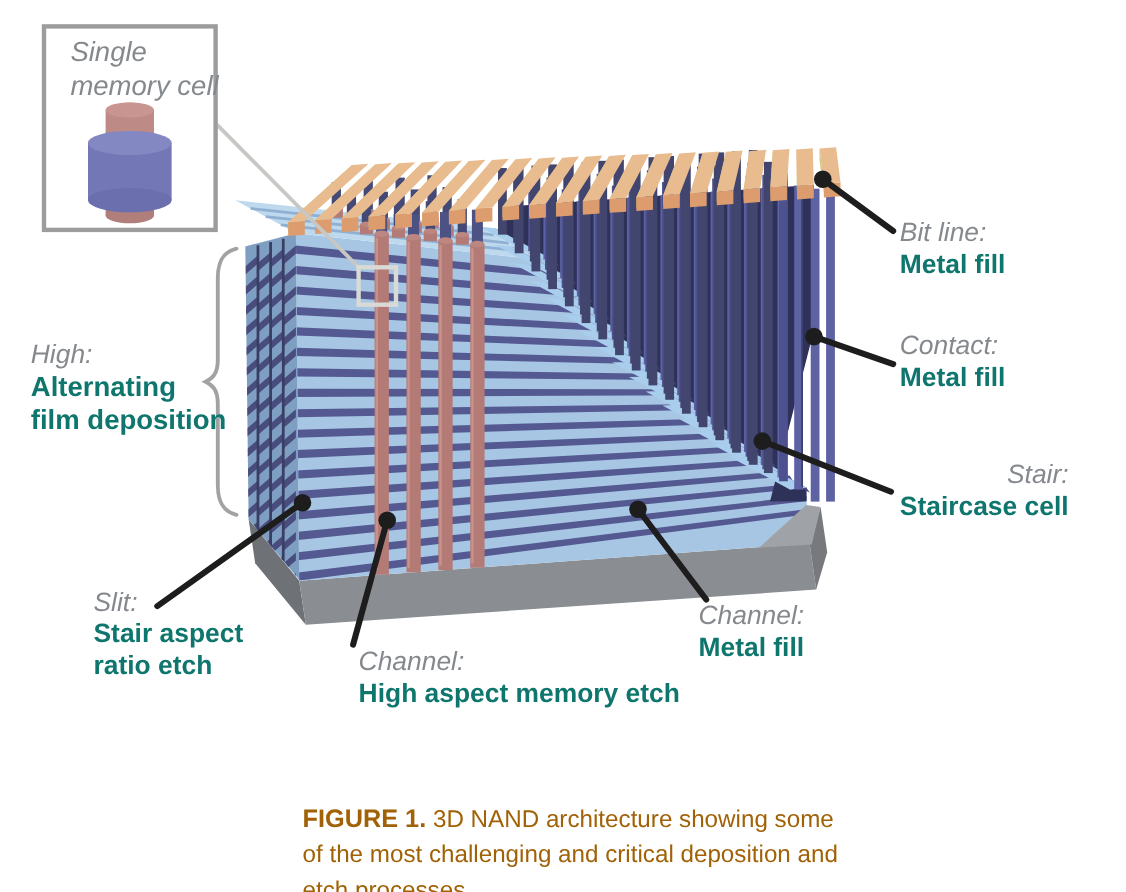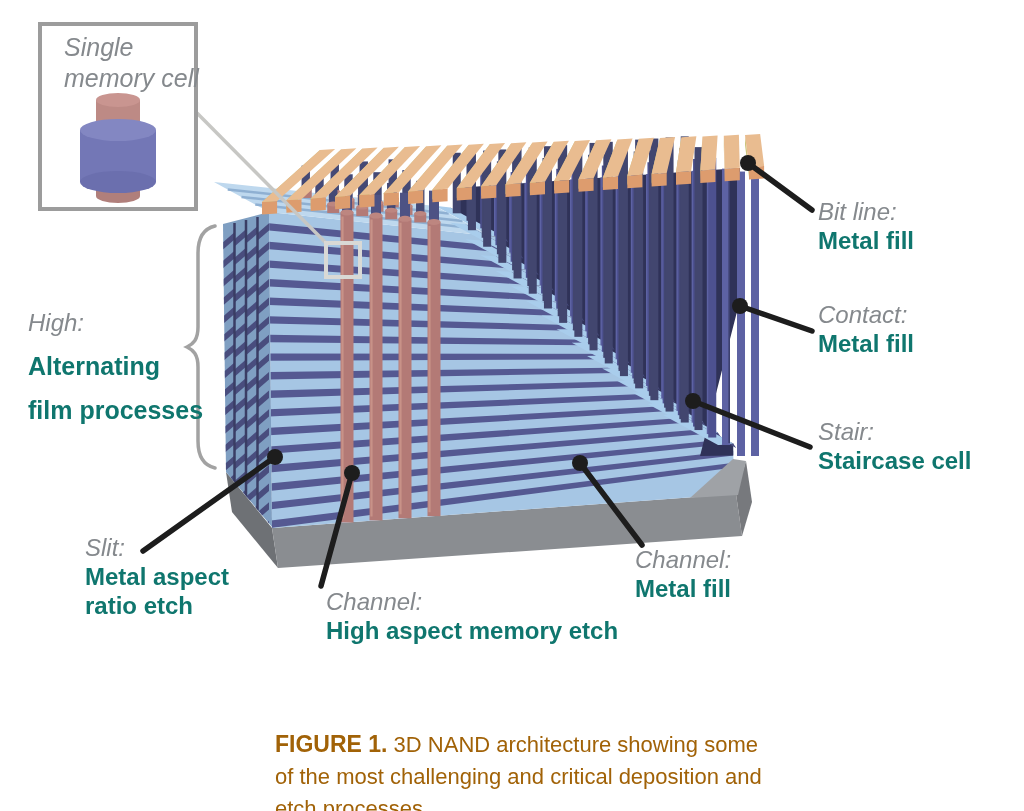--- a/index.html
+++ b/index.html
@@ -7,21 +7,21 @@
          font-family:"Liberation Sans", sans-serif;}
   .stage svg.art{position:absolute;left:0;top:0;}
   .inset-box{position:absolute;left:38px;top:22px;width:152px;height:181px;
              border:4px solid #9c9c9c;background:#ffffff;}
   .inset-title{position:absolute;left:22px;top:6px;font-style:italic;font-size:25px;
                line-height:31px;color:#85898d;white-space:nowrap;}
   .inset-cyl{position:absolute;left:34px;top:62px;}
   .callout{position:absolute;white-space:nowrap;}
   .callout .term{font-style:italic;font-size:24px;color:#85898d;line-height:28px;}
   .callout .process{font-weight:bold;font-size:24px;color:#0f766e;line-height:29px;}
-  #stack-label .process{font-size:25px;line-height:30px;margin-top:14px;}
+  #stack-label .process{font-size:25px;line-height:30px;}
   .caption{position:absolute;left:275px;top:728px;width:500px;font-size:22px;
            line-height:32px;color:#a16207;}
   .caption .cap-bold{font-weight:bold;font-size:23px;}
 </style>
 </head>
 <body>
 
 <div class="stage">
 
   <svg class="art" id="art" width="1024" height="811" viewBox="0 0 1024 811">
@@ -434,26 +434,26 @@
         <ellipse cx="42" cy="12" rx="22" ry="7" fill="#c99590"></ellipse>
         <rect x="4" y="42" width="76" height="52" fill="#7377b6"></rect>
         <ellipse cx="42" cy="94" rx="38" ry="11" fill="#6b6fae"></ellipse>
         <ellipse cx="42" cy="42" rx="38" ry="11" fill="#8387c2"></ellipse>
       </svg>
   </div>
 
   <div class="callout" id="stack-label" style="left:28px;top:309px;">
     <div class="term">High:</div>
     <div class="process">Alternating</div>
-    <div class="process">film processes</div>
+    <div class="process">film deposition</div>
   </div>
 
   <div class="callout" id="slit-label" style="left:85px;top:534px;">
     <div class="term">Slit:</div>
-    <div class="process">Metal aspect</div>
+    <div class="process">Stair aspect</div>
     <div class="process">ratio etch</div>
   </div>
 
   <div class="callout" id="channel-label" style="left:283px;top:588px;margin-left:43px;">
     <div class="term">Channel:</div>
     <div class="process">High aspect memory etch</div>
   </div>
 
   <div class="callout" id="wordline-label" style="left:635px;top:546px;">
     <div class="term">Channel:</div>
@@ -463,21 +463,21 @@
   <div class="callout" id="bitline-label" style="left:818px;top:198px;">
     <div class="term">Bit line:</div>
     <div class="process">Metal fill</div>
   </div>
 
   <div class="callout" id="contact-label" style="left:818px;top:301px;">
     <div class="term">Contact:</div>
     <div class="process">Metal fill</div>
   </div>
 
-  <div class="callout" id="stair-label" style="left:818px;top:418px;">
+  <div class="callout" id="stair-label" style="left:818px;top:418px;text-align:right;">
     <div class="term">Stair:</div>
     <div class="process">Staircase cell</div>
   </div>
 
   <div class="caption">
     <span class="cap-bold">FIGURE 1.</span>
     <span>3D NAND architecture showing some of the most challenging and critical deposition and etch processes.</span>
   </div>
 
 </div>

